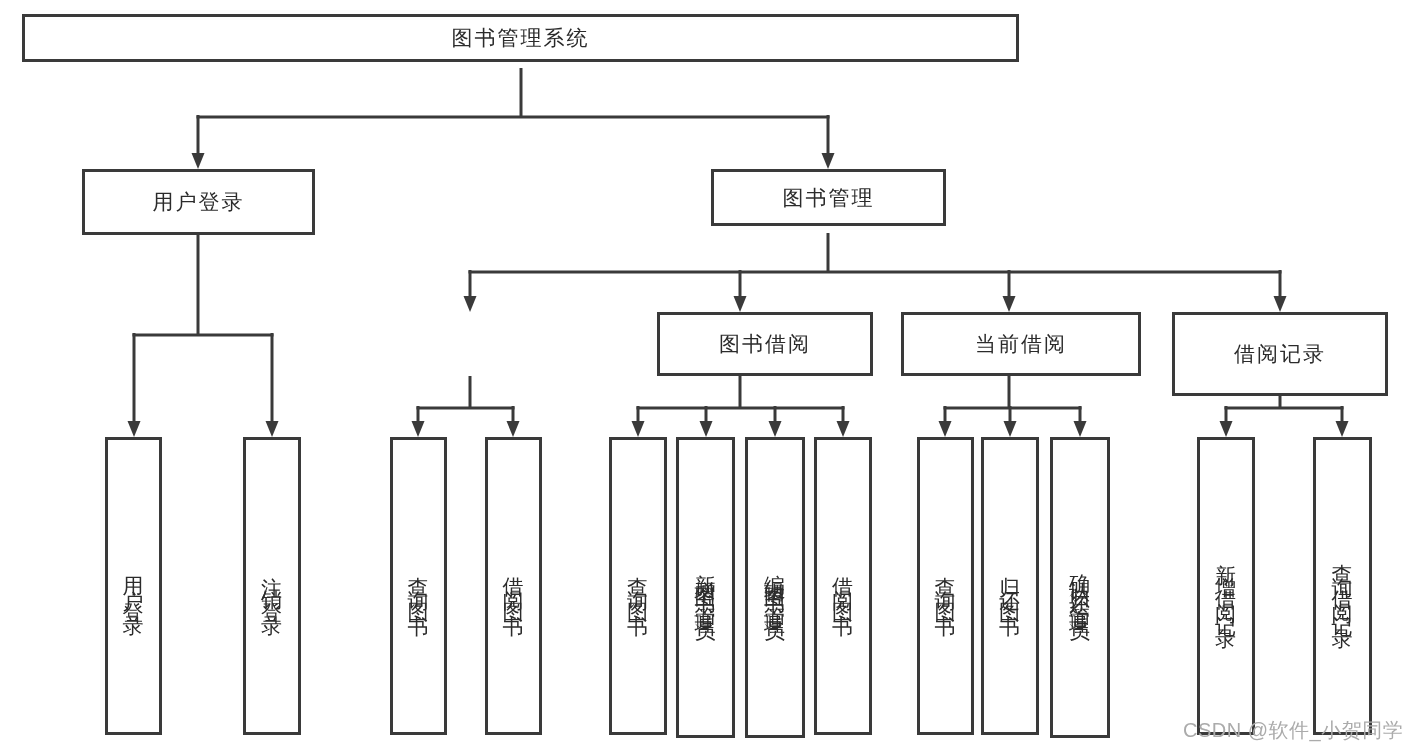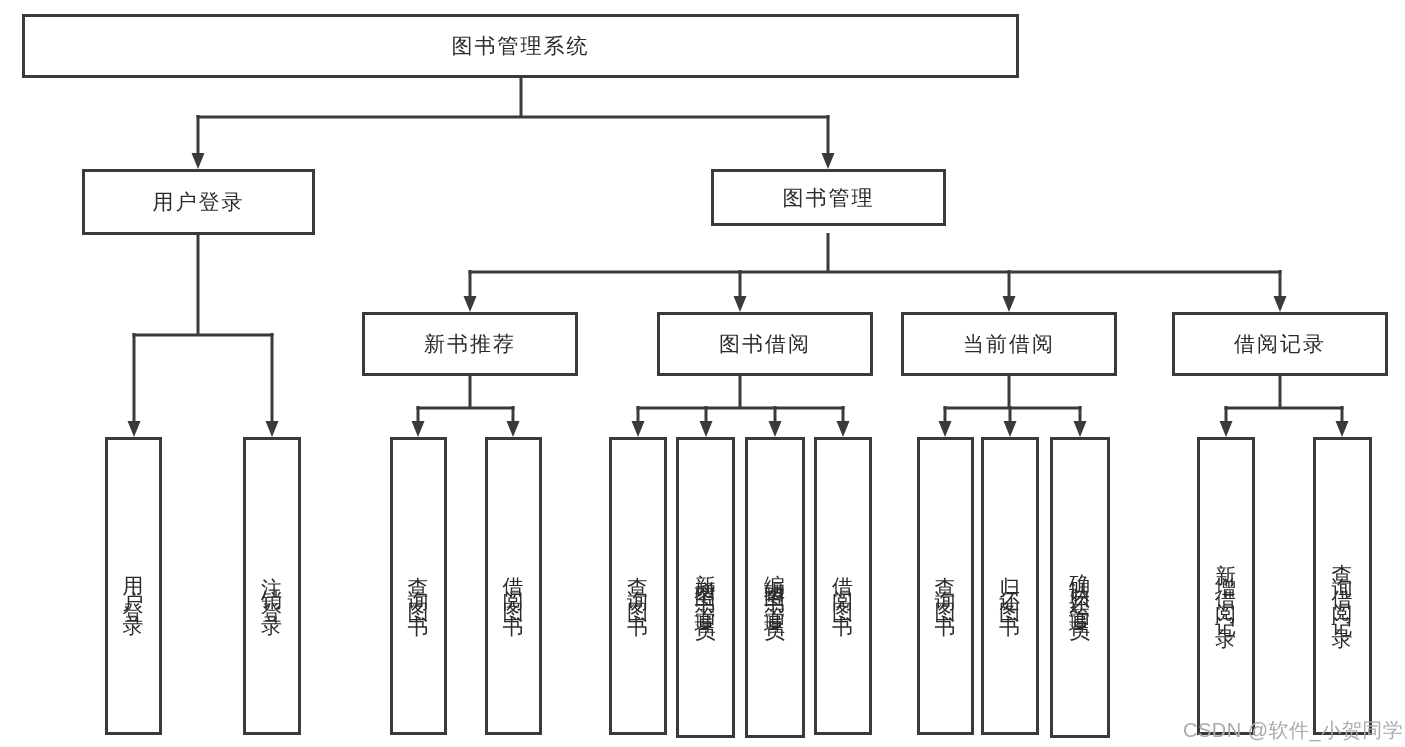--- a/index.html
+++ b/index.html
@@ -110,29 +110,28 @@
       <polygon points="1073.5,421 1086.5,421 1080,437" fill="#3a3a3a" stroke="none"></polygon>
 
     <path d="M1280,376 V408"></path>
     <path d="M1224.5,408 H1343.5"></path>
     <path d="M1226,406 V422"></path>
       <polygon points="1219.5,421 1232.5,421 1226,437" fill="#3a3a3a" stroke="none"></polygon>
     <path d="M1342,406 V422"></path>
       <polygon points="1335.5,421 1348.5,421 1342,437" fill="#3a3a3a" stroke="none"></polygon>
   </svg>
 
-  <div class="node h-node" style="left:22px; top:14px; width:997px; height:64px;">图书管理系统</div>
+  <div class="node h-node" style="left:22px; top:14px; width:997px; height:48px;">图书管理系统</div>
 
   <div class="node h-node" style="left:82px; top:169px; width:233px; height:66px;">用户登录</div>
   <div class="node h-node" style="left:711px; top:169px; width:235px; height:57px;">图书管理</div>
 
-  <div class="node h-node" style="left:362px; top:312px; width:216px; height:64px;">新书推荐</div>
   <div class="node h-node" style="left:632px; top:312px; width:216px; height:64px;margin-left:25px;">图书借阅</div>
-  <div class="node h-node" style="left:901px; top:312px; width:216px; height:64px;">当前借阅</div>
-  <div class="node h-node" style="left:1172px; top:312px; width:216px; height:64px;">借阅记录</div>
+  <div class="node h-node" style="left:901px; top:312px; width:240px; height:64px;">当前借阅</div>
+  <div class="node h-node" style="left:1172px; top:312px; width:216px; height:84px;">借阅记录</div>
 
   <div class="node v-node" style="left:105px; top:437px; width:57px; height:298px;">用户登录</div>
   <div class="node v-node" style="left:243px; top:437px; width:58px; height:298px;">注销登录</div>
 
   <div class="node v-node" style="left:390px; top:437px; width:57px; height:298px;">查询图书</div>
   <div class="node v-node" style="left:485px; top:437px; width:57px; height:298px;">借阅图书</div>
 
   <div class="node v-node" style="left:609px; top:437px; width:58px; height:298px;">查询图书</div>
   <div class="node v-node long" style="left:676px; top:437px; width:59px; height:301px;">新增图书（管理员）</div>
   <div class="node v-node long" style="left:745px; top:437px; width:60px; height:301px;">编辑图书（管理员）</div>

